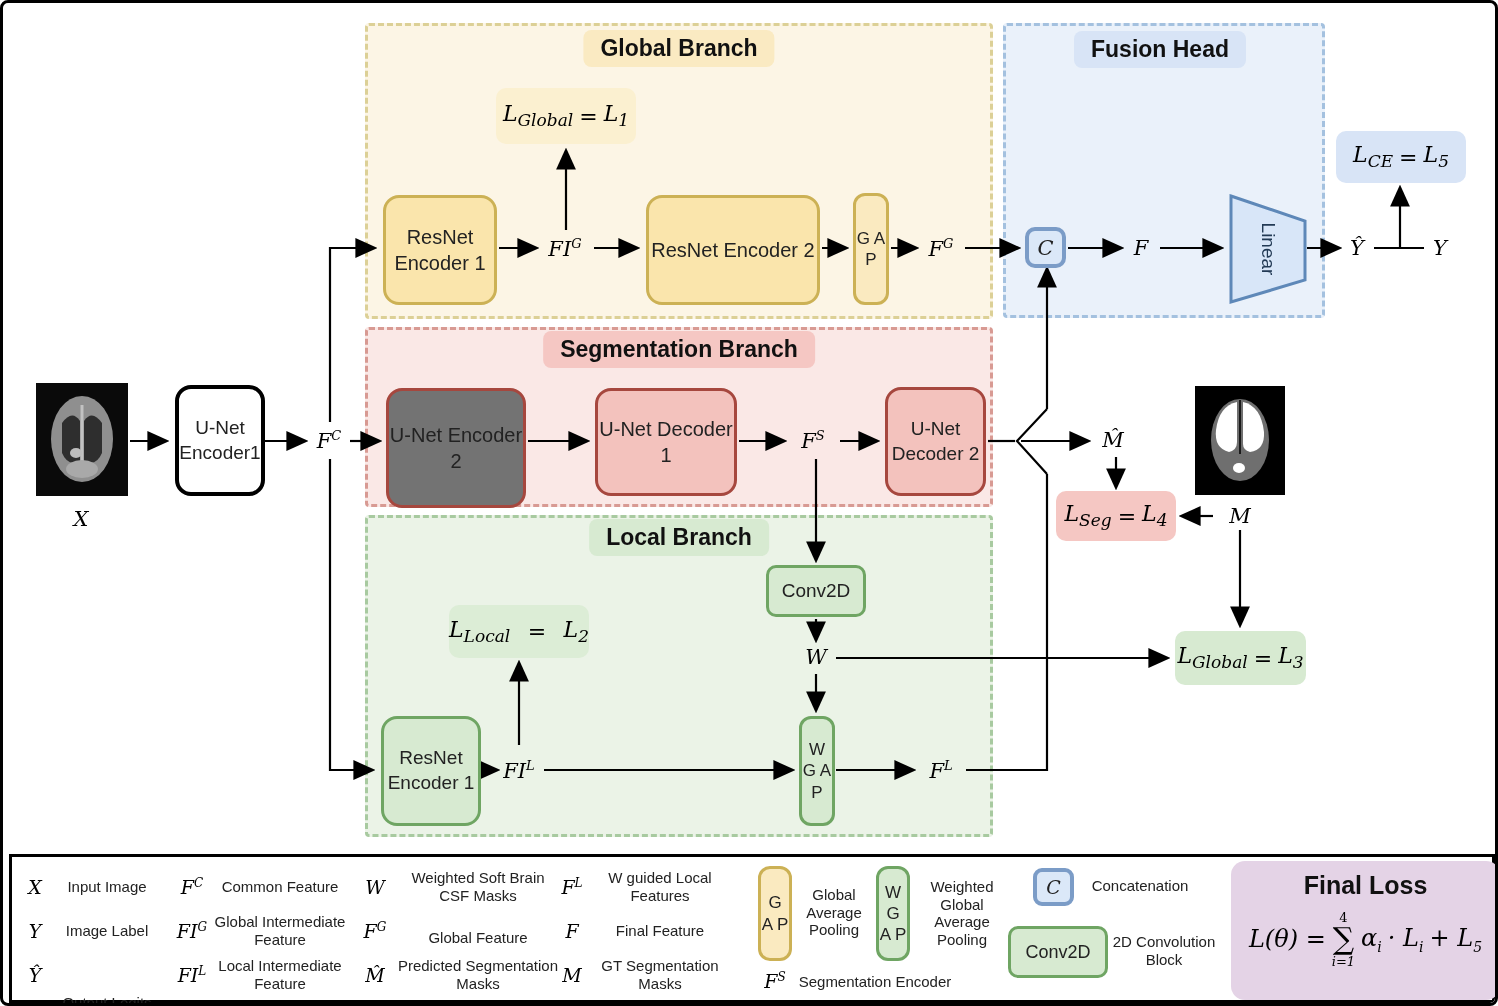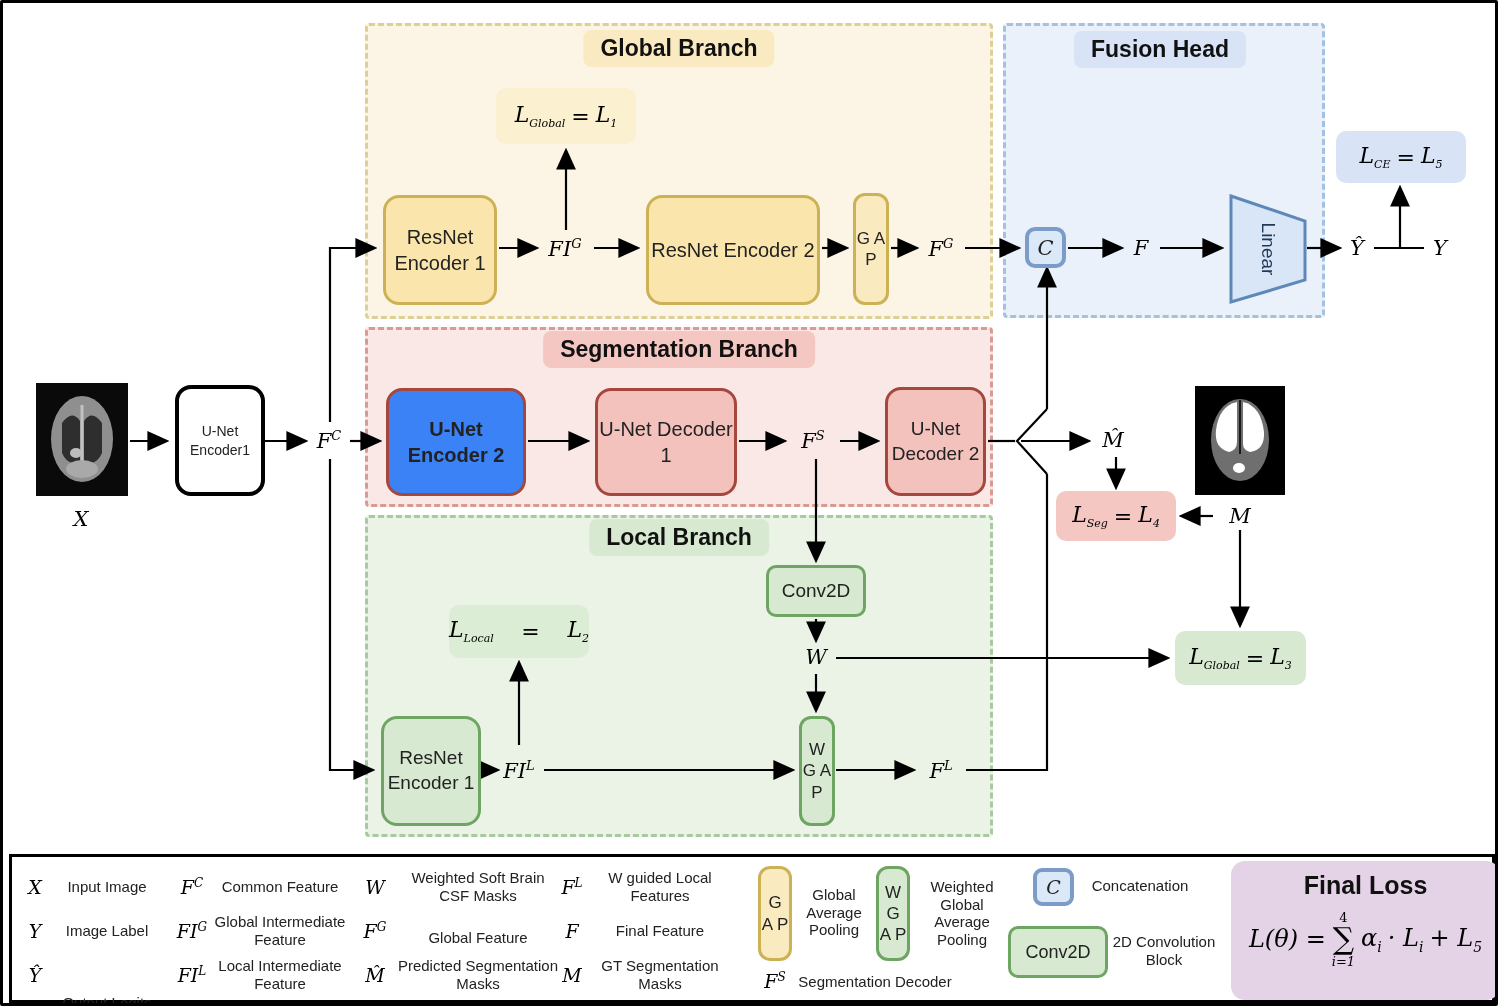--- a/index.html
+++ b/index.html
@@ -1,26 +1,26 @@
 <!DOCTYPE html>
 <html><head>
 <meta charset="utf-8">
 <style>
   html,body{margin:0;padding:0;background:#fff;}
-  #fig{position:relative;width:1498px;height:1006px;background:#fff;border:3px solid #000;border-radius:2px;box-sizing:border-box;overflow:hidden;font-family:"Liberation Sans",sans-serif;}
+  #fig{position:relative;width:1498px;height:1006px;background:#fff;border:3px solid #000;border-radius:8px;box-sizing:border-box;overflow:hidden;font-family:"Liberation Sans",sans-serif;}
   .branch{position:absolute;border:3px dashed;border-radius:4px;box-sizing:border-box;}
   .pill{position:absolute;transform:translateX(-50%);font:bold 23px "Liberation Sans",sans-serif;color:#111;padding:5px 17px;border-radius:8px;white-space:nowrap;z-index:3;}
   .block{position:absolute;display:flex;align-items:center;justify-content:center;text-align:center;
          font:20px "Liberation Sans",sans-serif;color:#222;line-height:1.3;border-radius:16px;box-sizing:border-box;z-index:3;}
   .vpill{border-radius:12px;font-size:17px;line-height:1.25;}
   .mlabel{position:absolute;transform:translate(-50%,-50%);font:italic 21px "DejaVu Serif",serif;color:#000;white-space:nowrap;z-index:3;}
   .mlabel sup{font-size:13px;}
   .loss{position:absolute;display:flex;align-items:center;justify-content:center;gap:6px;border-radius:10px;
         font:italic 22px "DejaVu Serif",serif;color:#000;box-sizing:border-box;z-index:3;white-space:nowrap;}
-  .loss sub{font-size:11px;}
+  .loss sub{font-size:17px;}
   svg.wires{position:absolute;left:0;top:0;z-index:2;}
   .imgbox{position:absolute;z-index:3;line-height:0;}
   
   #legend{position:absolute;left:6px;top:851px;width:1486px;height:149px;border:3px solid #000;box-sizing:border-box;background:#fff;z-index:4;}
   .lgsym{position:absolute;transform:translate(-50%,-50%);font:italic 19px "DejaVu Serif",serif;color:#000;white-space:nowrap;}
   .lgsym sup{font-size:12px;}
   .lgdesc{position:absolute;transform:translate(-50%,-50%);font:15px "Liberation Sans",sans-serif;color:#222;text-align:center;line-height:1.18;}
   .lgpill{position:absolute;display:flex;align-items:center;justify-content:center;text-align:center;box-sizing:border-box;color:#222;}
   #finalloss{position:absolute;left:1207px;top:4px;width:269px;height:139px;border-radius:14px;margin-left:12px;}
   #finalloss .fl-title{position:absolute;left:50%;top:10px;transform:translateX(-50%);font:bold 25px "Liberation Sans",sans-serif;color:#111;}
@@ -125,37 +125,37 @@
       <path d="M42,16 Q24,20 21,44 Q19,62 34,66 Q42,64 42,56 Z" fill="#ffffff"></path>
       <path d="M48,16 Q66,20 69,46 Q70,64 55,66 Q48,64 48,58 Z" fill="#ffffff"></path>
       <rect x="44" y="14" width="2" height="54" fill="#1a1a1a"></rect>
       <ellipse cx="44" cy="82" rx="6" ry="5" fill="#ffffff"></ellipse>
     </svg>
   </div>
   <div class="mlabel" style="left:1237px;top:513px;">
     <span>M</span>
   </div>
 
-  <div class="block" style="left:172px;top:382px;width:90px;height:111px;background:#fff;border:4px solid #000;font-size:14px;">U-Net Encoder1</div>
+  <div class="block" style="left:172px;top:382px;width:90px;height:111px;background:#fff;border:4px solid #000;font-size:19px;">U-Net Encoder1</div>
 
   <div class="block" style="left:380px;top:192px;width:114px;height:110px;background:#FAE5AC;border:3.5px solid #CCB155;">ResNet Encoder 1</div>
   <div class="block" style="left:643px;top:192px;width:174px;height:110px;background:#FAE5AC;border:3.5px solid #CCB155;">ResNet Encoder 2</div>
   <div class="block vpill" style="left:850px;top:190px;width:36px;height:112px;background:#FAEAC0;border:3.5px solid #CCB155;">G A P</div>
 
   <div class="block" style="left:1022px;top:224px;width:41px;height:41px;background:#DBE8F8;border:4px solid #7B9CC7;border-radius:10px;
               font:italic 21px 'DejaVu Serif',serif;">C</div>
 
   <div class="trap" style="left:1226px;top:190px;width:78px;height:112px;">
     <svg width="78" height="112" viewBox="0 0 78 112">
       <polygon points="2,3 76,28 76,87 2,109" fill="#D8E6F8" stroke="#5E88B8" stroke-width="3"></polygon>
     </svg>
     <span class="ltxt">Linear</span>
   </div>
 
-  <div class="block" style="left:383px;top:385px;width:140px;height:108px;background:#3b82f6;border:3.5px solid #A6473E;font-weight:bold;">U-Net Encoder 2</div>
+  <div class="block" style="left:383px;top:385px;width:140px;height:120px;background:#737373;border:3.5px solid #A6473E;">U-Net Encoder 2</div>
   <div class="block" style="left:592px;top:385px;width:142px;height:108px;background:#F3C2BD;border:3.5px solid #A6473E;">U-Net Decoder 1</div>
   <div class="block" style="left:882px;top:384px;width:101px;height:109px;background:#F3C2BD;border:3.5px solid #A6473E;font-size:19px;">U-Net Decoder 2</div>
 
   <div class="block" style="left:763px;top:562px;width:100px;height:52px;background:#D7EAD1;border:3.5px solid #6FA563;border-radius:10px;font-size:19px;">Conv2D</div>
   <div class="block vpill" style="left:796px;top:713px;width:36px;height:110px;background:#D7EAD1;border:3.5px solid #6FA563;">W G A P</div>
   <div class="block" style="left:378px;top:713px;width:100px;height:110px;background:#D7EAD1;border:3.5px solid #6FA563;font-size:19px;">ResNet Encoder 1</div>
 
   <div class="mlabel" style="left:326px;top:437px;">
     <span>F</span><sup>C</sup></div>
   <div class="mlabel" style="left:562px;top:245px;">
@@ -246,21 +246,21 @@
     <div class="lgsym" style="left:560px;top:118px;">
       <span>M</span></div>
     <div class="lgdesc" style="left:648px;top:118px;width:140px;">GT Segmentation Masks</div>
 
     <div class="lgpill vpill" style="left:746px;top:9px;width:34px;height:95px;background:#FAEAC0;border:3.5px solid #CCB155;border-radius:12px;font:17px 'Liberation Sans',sans-serif;line-height:1.25;display:flex;">G A P</div>
     <div class="lgdesc" style="left:822px;top:56px;width:90px;">Global Average Pooling</div>
     <div class="lgpill vpill" style="left:864px;top:9px;width:34px;height:95px;background:#D7EAD1;border:3.5px solid #6FA563;border-radius:12px;font:17px 'Liberation Sans',sans-serif;line-height:1.25;display:flex;">W G A P</div>
     <div class="lgdesc" style="left:950px;top:56px;width:95px;">Weighted Global Average Pooling</div>
     <div class="lgsym" style="left:763px;top:124px;">
       <span>F</span><sup>S</sup></div>
-    <div class="lgdesc" style="left:863px;top:125px;width:170px;">Segmentation Decoder</div>
+    <div class="lgdesc" style="left:863px;top:125px;width:170px;">Segmentation Encoder</div>
 
     <div class="lgpill" style="left:1021px;top:11px;width:41px;height:38px;background:#DBE8F8;border:4px solid #7B9CC7;border-radius:9px;font:italic 19px 'DejaVu Serif',serif;">C</div>
     <div class="lgdesc" style="left:1128px;top:29px;width:130px;">Concatenation</div>
     <div class="lgpill" style="left:996px;top:69px;width:100px;height:52px;background:#D7EAD1;border:3.5px solid #6FA563;border-radius:10px;font:18px 'Liberation Sans',sans-serif;">Conv2D</div>
     <div class="lgdesc" style="left:1152px;top:94px;width:105px;">2D Convolution Block</div>
 
     <div id="finalloss" style="background:#E4D3E6;">
       <div class="fl-title">Final Loss</div>
       <div class="formula">
         <span>L(θ) =</span>

